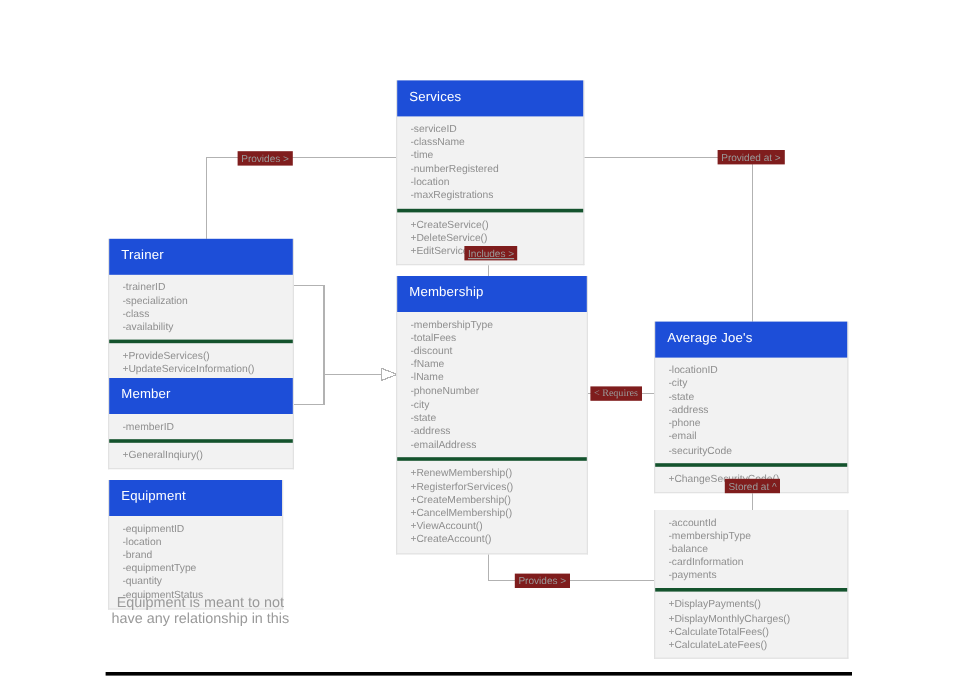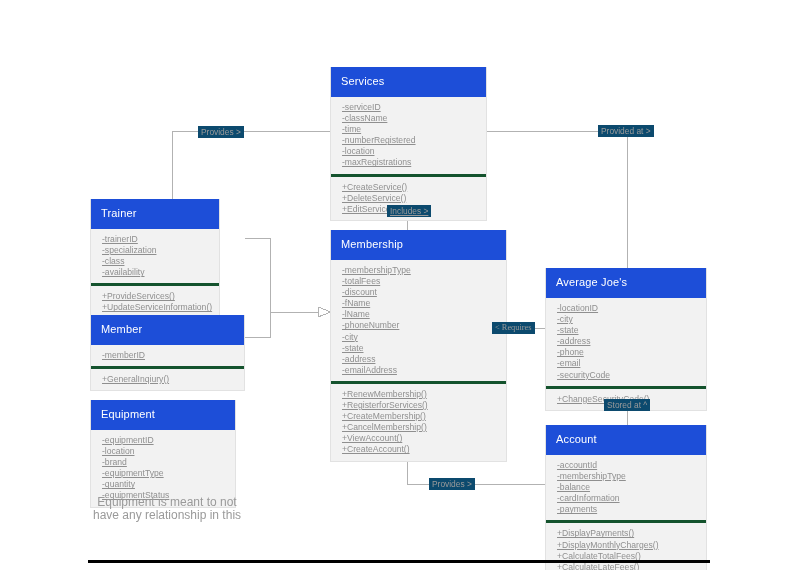--- a/index.html
+++ b/index.html
@@ -54,39 +54,38 @@
   }
   .uml-section + .uml-section {
     border-top: 3px solid #14532d;
   }
   .uml-row {
     font-size: 8.6px;
     line-height: 11.1px;
     padding: 0 6px 0 11px;
     color: #8f8f8f;
     white-space: nowrap;
-    text-decoration: underline;
   }
 
   
   .note {
     position: absolute;
     font-size: 12px;
     line-height: 12.6px;
     color: #9a9a9a;
     text-align: center;
   }
 
   
   .rel-label {
     position: absolute;
     font-size: 8.4px;
     line-height: 10px;
     color: #9a9a9a;
-    background: #0c4a6e;
+    background: #7f1d1d;
     padding: 1px 3px;
     white-space: nowrap;
   }
 
   
   .bottom-rule {
     position: absolute;
     background: #000000;
   }
 </style>
@@ -127,21 +126,21 @@
       <div class="uml-row">-location</div>
       <div class="uml-row">-maxRegistrations</div>
     </div>
     <div class="uml-section">
       <div class="uml-row">+CreateService()</div>
       <div class="uml-row">+DeleteService()</div>
       <div class="uml-row">+EditService()</div>
     </div>
   </div>
 
-  <div class="uml-class" style="left:90px; top:199px; width:130px;">
+  <div class="uml-class" style="left:90px; top:199px; width:155px;">
     <div class="uml-header">Trainer</div>
     <div class="uml-section">
       <div class="uml-row">-trainerID</div>
       <div class="uml-row">-specialization</div>
       <div class="uml-row">-class</div>
       <div class="uml-row">-availability</div>
     </div>
     <div class="uml-section">
       <div class="uml-row">+ProvideServices()</div>
       <div class="uml-row">+UpdateServiceInformation()</div>
@@ -168,21 +167,21 @@
       <div class="uml-row">-quantity</div>
       <div class="uml-row">-equipmentStatus</div>
     </div>
   </div>
 
   <div class="note" style="left:82px; top:496px; width:170px;">
     <div>Equipment is meant to not</div>
     <div>have any relationship in this</div>
   </div>
 
-  <div class="uml-class" style="left:330px; top:230px; width:177px;">
+  <div class="uml-class" style="left:330px; top:230px; width:160px;">
     <div class="uml-header">Membership</div>
     <div class="uml-section">
       <div class="uml-row">-membershipType</div>
       <div class="uml-row">-totalFees</div>
       <div class="uml-row">-discount</div>
       <div class="uml-row">-fName</div>
       <div class="uml-row">-lName</div>
       <div class="uml-row">-phoneNumber</div>
       <div class="uml-row">-city</div>
       <div class="uml-row">-state</div>
@@ -209,21 +208,20 @@
       <div class="uml-row">-phone</div>
       <div class="uml-row">-email</div>
       <div class="uml-row">-securityCode</div>
     </div>
     <div class="uml-section">
       <div class="uml-row">+ChangeSecurityCode()</div>
     </div>
   </div>
 
   <div class="uml-class" style="left:545px; top:425px; width:162px;">
-    <div class="uml-header">Account</div>
     <div class="uml-section">
       <div class="uml-row">-accountId</div>
       <div class="uml-row">-membershipType</div>
       <div class="uml-row">-balance</div>
       <div class="uml-row">-cardInformation</div>
       <div class="uml-row">-payments</div>
     </div>
     <div class="uml-section">
       <div class="uml-row">+DisplayPayments()</div>
       <div class="uml-row">+DisplayMonthlyCharges()</div>

